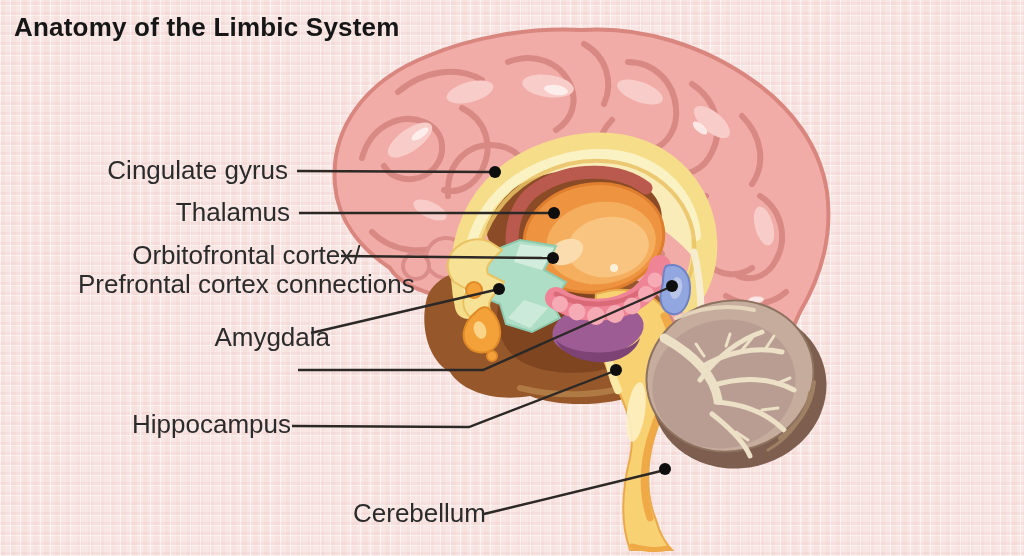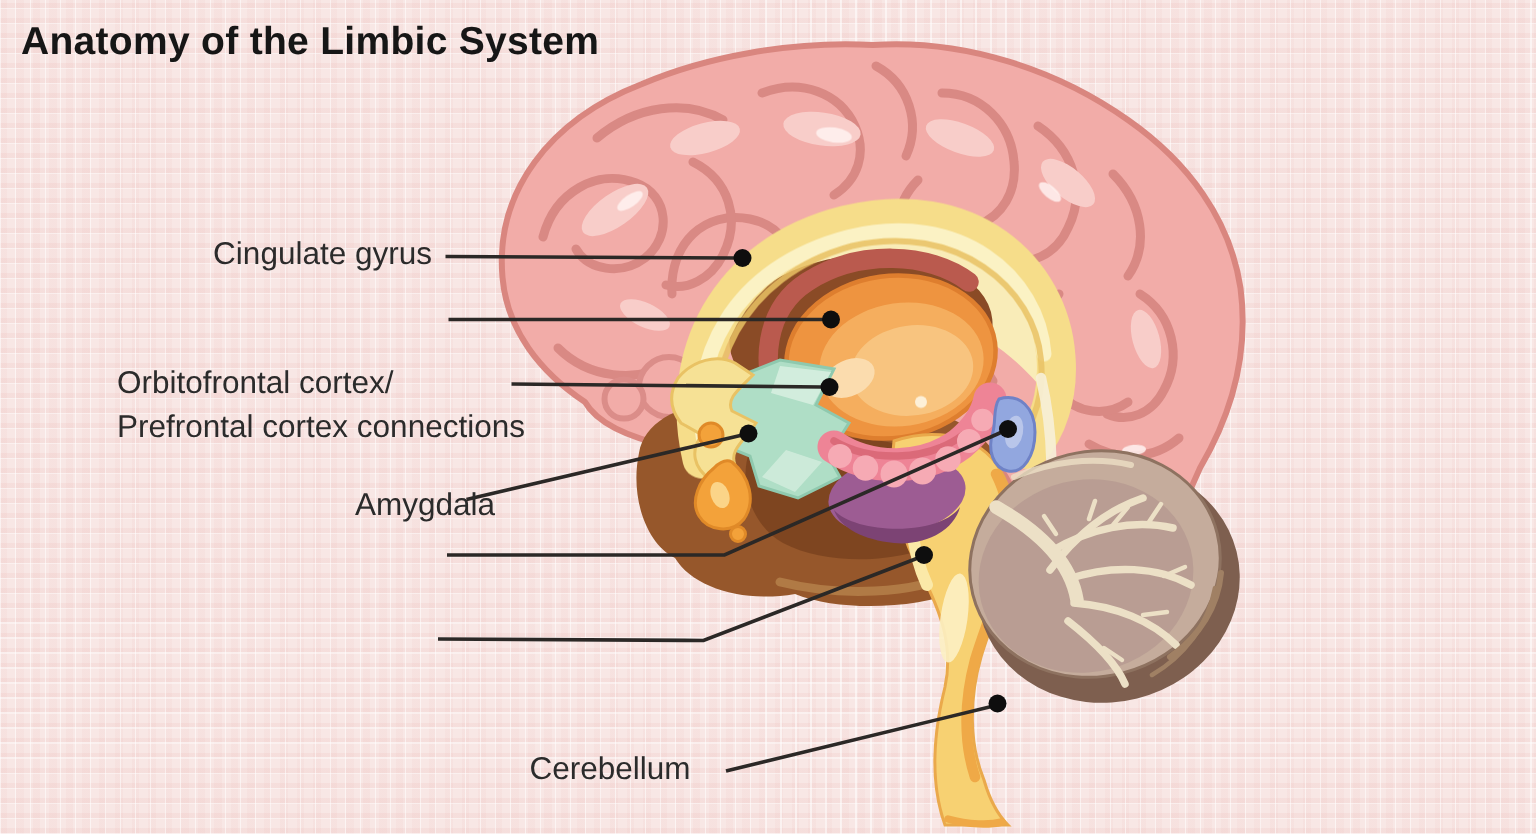--- a/index.html
+++ b/index.html
@@ -13,21 +13,21 @@
       repeating-linear-gradient(90deg, rgba(255,255,255,.55) 0 1px, rgba(255,255,255,0) 1px 10px),
       repeating-linear-gradient(0deg, rgba(255,255,255,.55) 0 1px, rgba(255,255,255,0) 1px 10px),
       repeating-linear-gradient(0deg, rgba(233,178,174,.16) 0 4px, rgba(233,178,174,0) 4px 10px),
       repeating-linear-gradient(90deg, rgba(233,178,174,.10) 0 5px, rgba(233,178,174,0) 5px 11px);
   }
   .title{
     position:absolute;left:14px;top:12px;
     font-size:26px;font-weight:700;color:#161616;letter-spacing:.2px;text-align:center;
   }
   .lbl{
-    position:absolute;font-size:21px;color:#2b2b2b;line-height:26px;white-space:nowrap;
+    position:absolute;font-size:26px;color:#2b2b2b;line-height:26px;white-space:nowrap;
   }
   .lbl.right{left:0;text-align:right;}
   .lbl.multiline{line-height:29px;white-space:normal;}
   svg{position:absolute;left:0;top:0;}
 </style>
 </head>
 <body>
 
 <div class="stage">
 
@@ -215,20 +215,22 @@
       <circle cx="499" cy="289" r="6"></circle>
       <circle cx="672" cy="286" r="6"></circle>
       <circle cx="616" cy="370" r="6"></circle>
       <circle cx="665" cy="469" r="6"></circle>
     </g>
   </svg>
 
   <div class="title">Anatomy of the Limbic System</div>
 
   <div class="lbl right" style="top:157px;width:288px;">Cingulate gyrus</div>
+  <div class="lbl right" style="top:199px;width:290px;">Thalamus</div>
   <div class="lbl multiline" style="top:241px;left:78px;">
-    <span style="display:block;">Orbitofrontal cortex/</span>
+    <span style="display:block;text-align:center;">Orbitofrontal cortex/</span>
     <span style="display:block;text-align:center;">Prefrontal cortex connections</span>
   </div>
   <div class="lbl right" style="top:324px;width:294px;padding-left:36px;">Amygdala</div>
+  <div class="lbl right" style="top:411px;width:291px;">Hippocampus</div>
   <div class="lbl" style="top:500px;left:353px;text-align:right;">Cerebellum</div>
 
 </div>
 
 </body></html>

